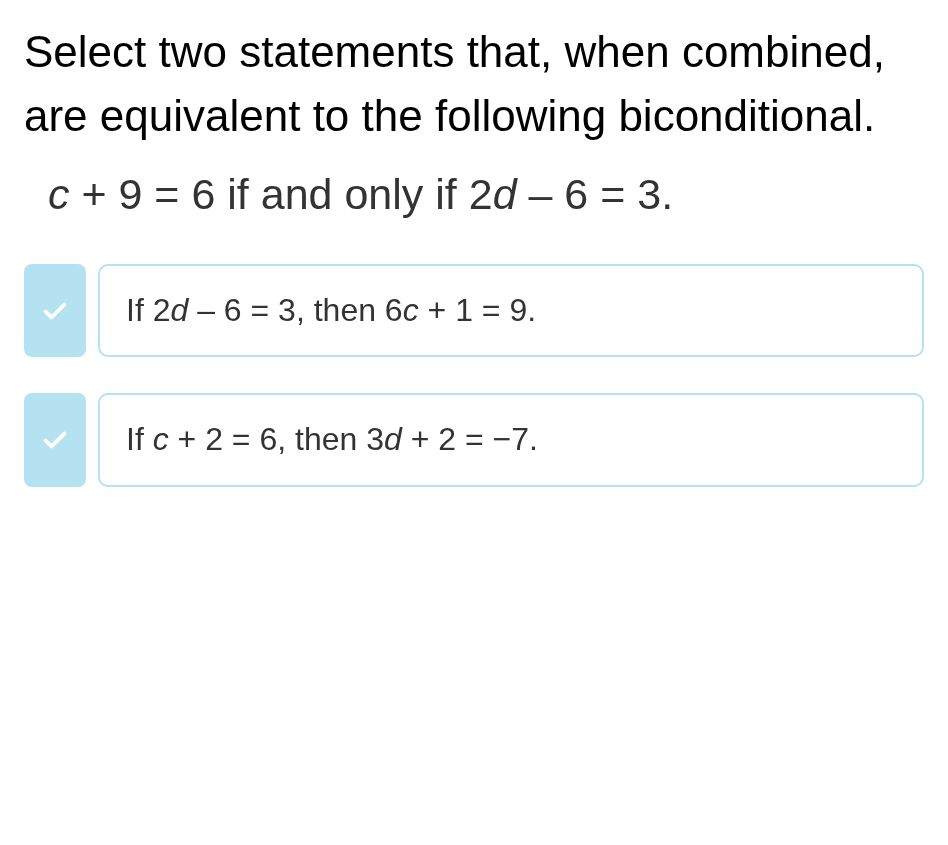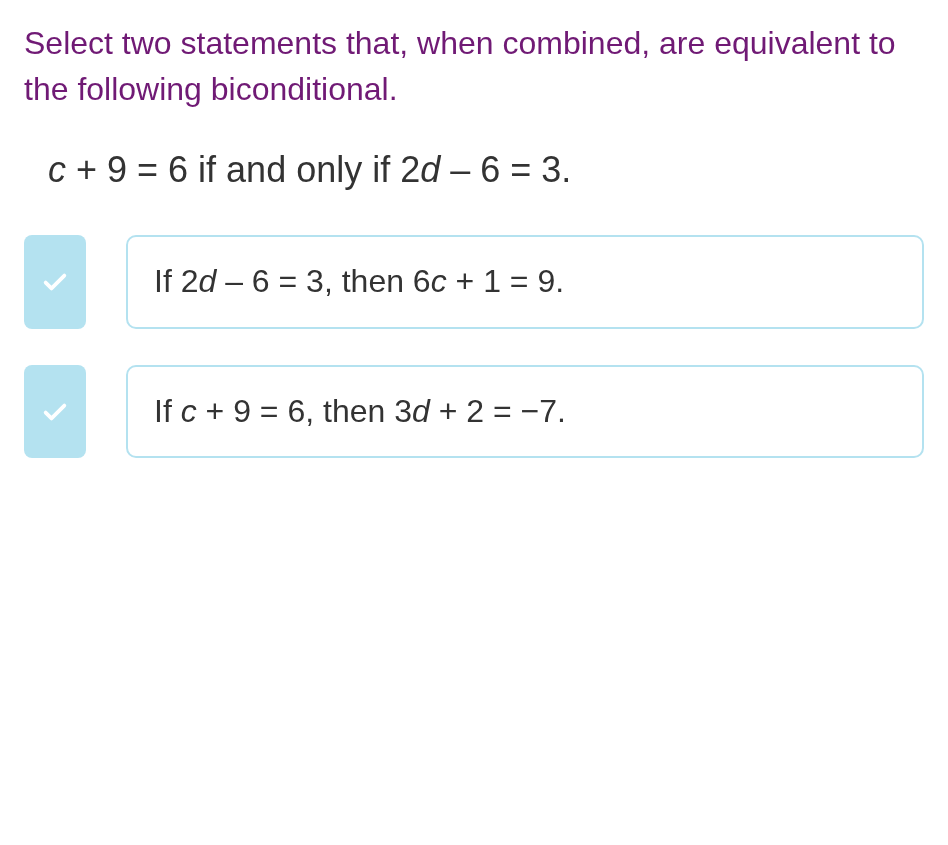--- a/index.html
+++ b/index.html
@@ -8,45 +8,44 @@
     padding: 0;
   }
   body {
     font-family: Verdana, Geneva, sans-serif;
     background: #ffffff;
     padding: 20px 24px;
     width: 948px;
     color: #333333;
   }
   .question-text {
-    font-size: 32px;
+    font-size: 44px;
     line-height: 1.45;
-    color: #701a75;
-    margin-bottom: 32px;
+    color: #000000;
+    margin-bottom: 16px;
   }
   .biconditional {
-    font-size: 36px;
+    font-size: 43px;
     line-height: 1.4;
     color: #333333;
     margin-bottom: 40px;
     padding-left: 24px;
   }
   .biconditional .var {
     font-style: italic;
   }
   .options {
     display: flex;
     flex-direction: column;
     gap: 36px;
   }
   .option {
     display: flex;
     align-items: stretch;
     cursor: pointer;
-    gap: 28px;
   }
   .option-check {
     width: 62px;
     background: #b4e2f0;
     border-radius: 8px;
     margin-right: 12px;
     display: flex;
     align-items: center;
     justify-content: center;
     flex-shrink: 0;
@@ -86,15 +85,15 @@
         </svg>
       </div>
       <div class="option-text"><span>If 2</span><span class="ital">d</span><span> – 6 = 3, then 6</span><span class="ital">c</span><span> + 1 = 9.</span></div>
     </div>
     <div class="option">
       <div class="option-check">
         <svg viewBox="0 0 24 24">
           <path d="M4 12.5 L9 17.5 L20 6.5" fill="none" stroke="#ffffff" stroke-width="3.2" stroke-linecap="round" stroke-linejoin="round"></path>
         </svg>
       </div>
-      <div class="option-text"><span>If </span><span class="ital">c</span><span> + 9 = 6, then 3</span><span class="ital">d</span><span> + 2 = −7.</span></div>
+      <div class="option-text"><span>If </span><span class="ital">c</span><span> + 2 = 6, then 3</span><span class="ital">d</span><span> + 2 = −7.</span></div>
     </div>
   </div>
 
 </body></html>

